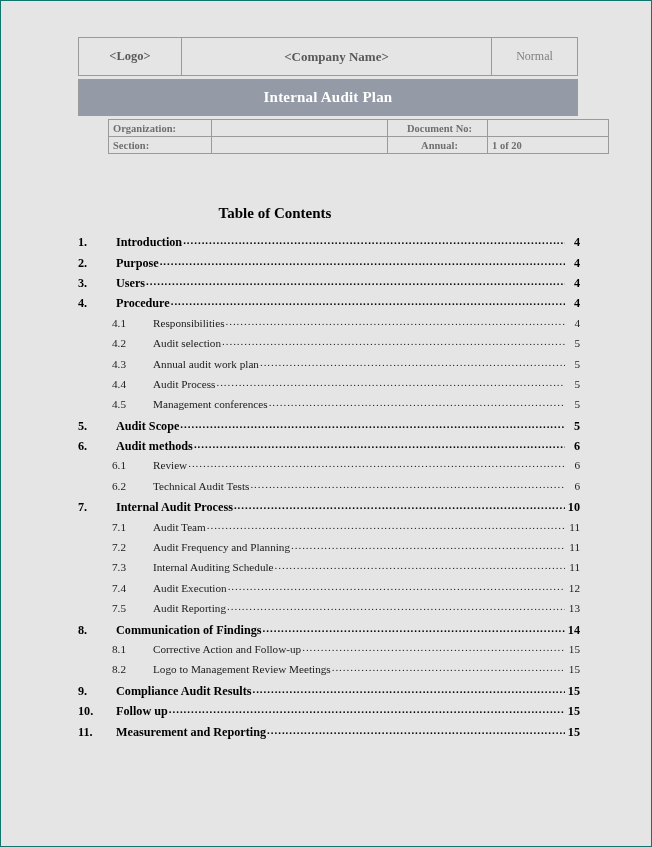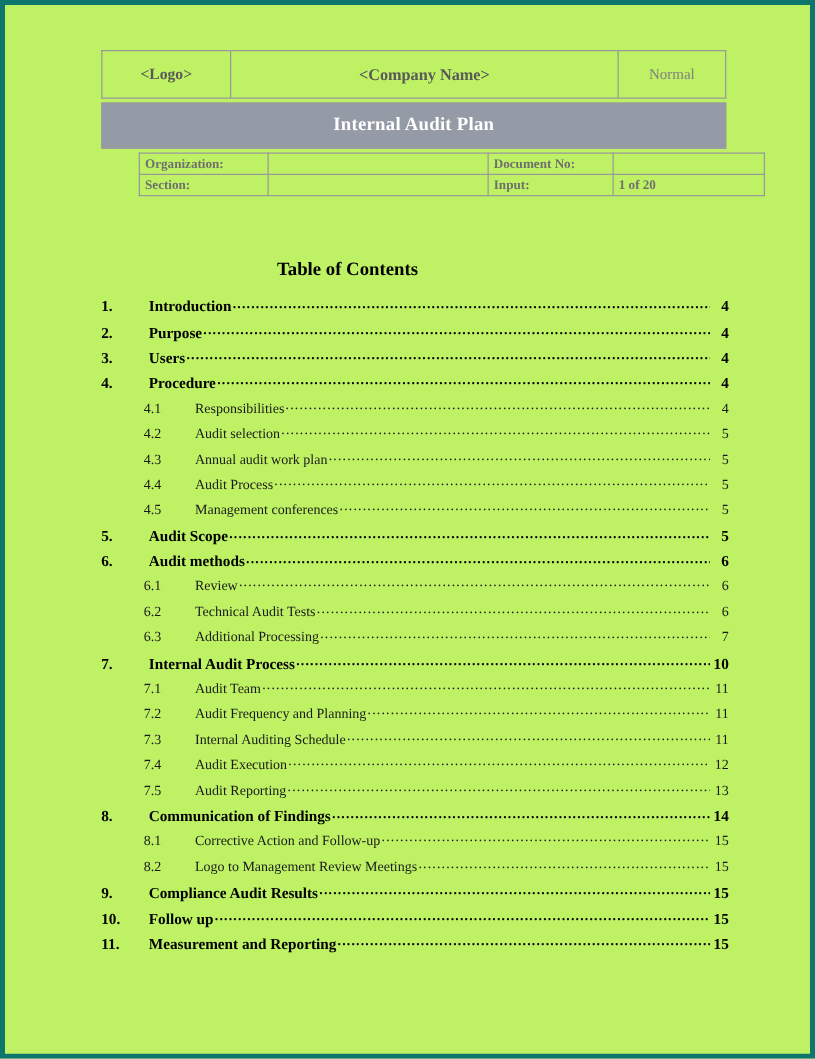--- a/index.html
+++ b/index.html
@@ -8,22 +8,22 @@
     padding: 0;
     background: #ffffff;
   }
   body {
     font-family: "Liberation Serif", serif;
   }
   .page {
     position: relative;
     width: 652px;
     height: 847px;
-    background: #bef264;
-    border: 4px solid #0f766e;
+    background: #e5e5e5;
+    border: 1px solid #0f766e;
     overflow: hidden;
   }
 
   
   .doc-header {
     position: absolute;
     left: 77px;
     top: 36px;
     width: 500px;
   }
@@ -91,21 +91,21 @@
     border: 1px solid #9a9a9a;
     height: 17px;
     padding: 0 0 0 4px;
     font-size: 10.5px;
     font-weight: bold;
     color: #6f6f6f;
     vertical-align: middle;
   }
   td.m-label  { width: 103px; }
   td.m-blank  { width: 176px; }
-  td.m-label2 { width: 100px; }
+  td.m-label2 { width: 100px; text-align: center; }
   td.m-value  { width: 121px; }
 
   
   .toc-title {
     position: absolute;
     left: 0;
     top: 204px;
     width: 548px;
     text-align: center;
     font-weight: bold;
@@ -193,21 +193,21 @@
         <tbody>
             <tr>
           <td class="m-label">Organization:</td>
           <td class="m-blank"></td>
           <td class="m-label2">Document No:</td>
           <td class="m-value"></td>
         </tr>
         <tr>
           <td class="m-label">Section:</td>
           <td class="m-blank"></td>
-          <td class="m-label2">Input:</td>
+          <td class="m-label2">Annual:</td>
           <td class="m-value">1 of 20</td>
         </tr>
       </tbody>
         </table>
     </div>
 
   </div>
 
   <div class="toc-title">Table of Contents</div>
 
@@ -283,26 +283,20 @@
         <span class="toc-label">Review</span>
         <span class="toc-dots"></span>
         <span class="toc-page">6</span>
       </div>
       <div class="toc-row lvl2">
         <span class="toc-num">6.2</span>
         <span class="toc-label">Technical Audit Tests</span>
         <span class="toc-dots"></span>
         <span class="toc-page">6</span>
       </div>
-      <div class="toc-row lvl2">
-        <span class="toc-num">6.3</span>
-        <span class="toc-label">Additional Processing</span>
-        <span class="toc-dots"></span>
-        <span class="toc-page">7</span>
-      </div>
       <div class="toc-row lvl1">
         <span class="toc-num">7.</span>
         <span class="toc-label">Internal Audit Process</span>
         <span class="toc-dots"></span>
         <span class="toc-page">10</span>
       </div>
       <div class="toc-row lvl2">
         <span class="toc-num">7.1</span>
         <span class="toc-label">Audit Team</span>
         <span class="toc-dots"></span>

